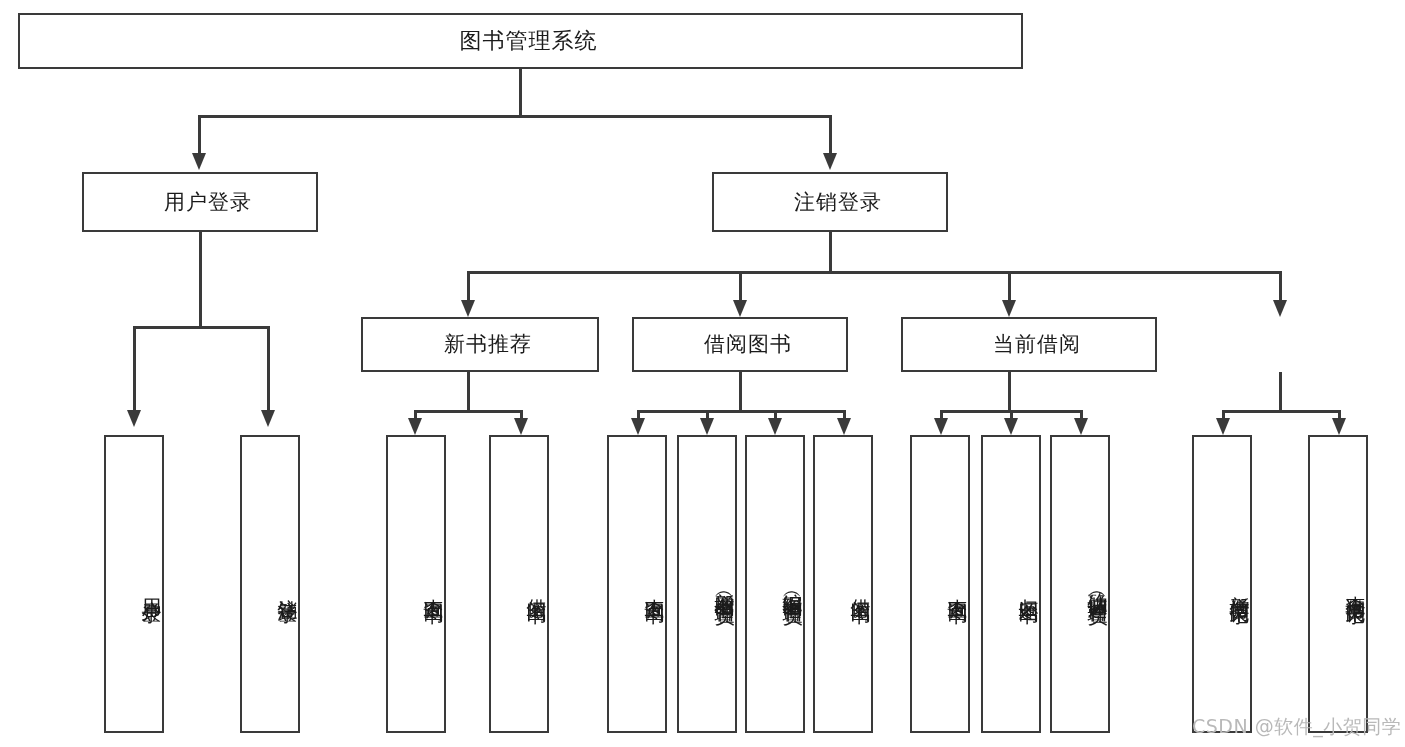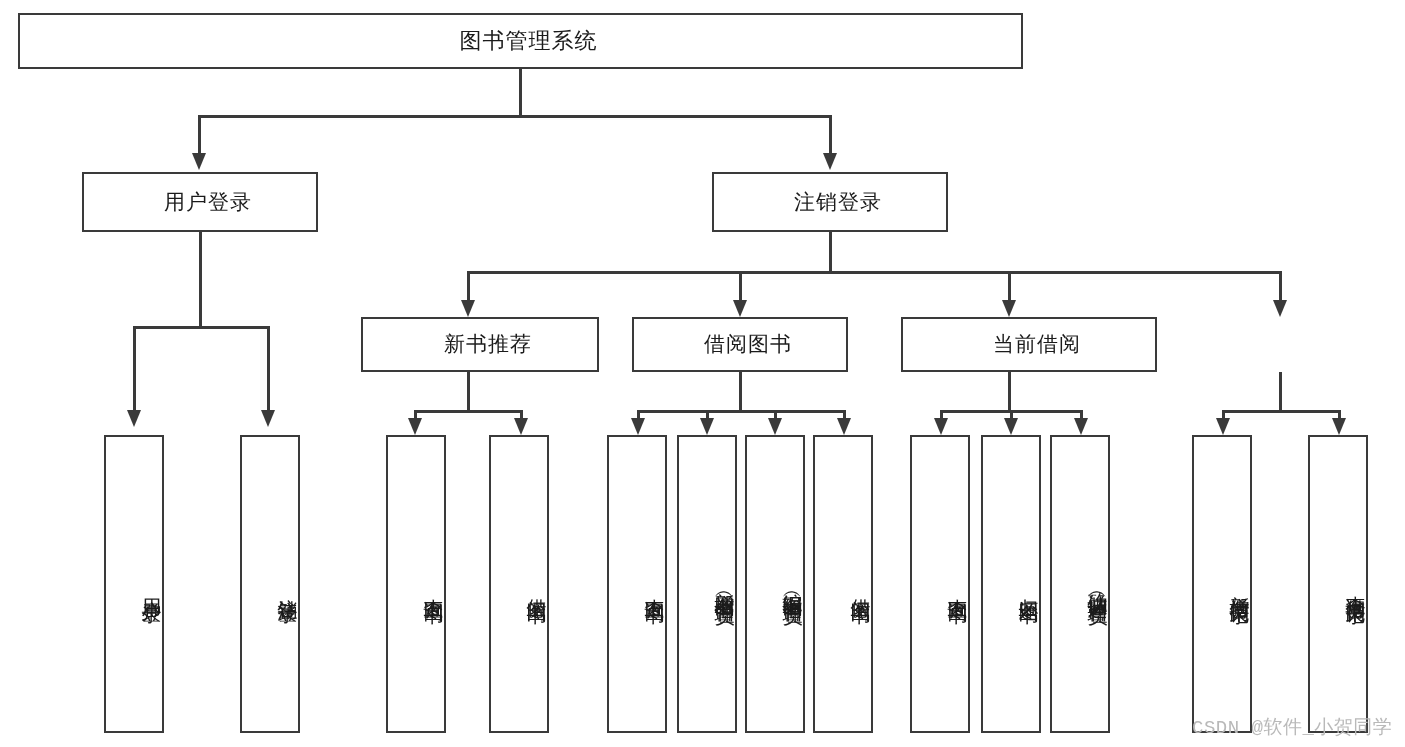--- a/index.html
+++ b/index.html
@@ -159,15 +159,15 @@
   <div class="node v tall" style="left:745px;top:435px;width:60px;height:298px;">编辑图书（管理员）</div>
   <div class="node v" style="left:813px;top:435px;width:60px;height:298px;">借阅图书</div>
 
   <div class="node v" style="left:910px;top:435px;width:60px;height:298px;">查询图书</div>
   <div class="node v" style="left:981px;top:435px;width:60px;height:298px;">归还图书</div>
   <div class="node v tall" style="left:1050px;top:435px;width:60px;height:298px;">确认归还（管理员）</div>
 
   <div class="node v tall" style="left:1192px;top:435px;width:60px;height:298px;">新增借阅记录</div>
   <div class="node v tall" style="left:1308px;top:435px;width:60px;height:298px;">查询借阅记录</div>
 
-  <div id="watermark" style="left:1192px;top:714px;font-family:Liberation Mono, monospace;">CSDN @软件_小贺同学</div>
+  <div id="watermark" style="left:1192px;top:714px;">CSDN @软件_小贺同学</div>
 
 </div>
 
 </body></html>

